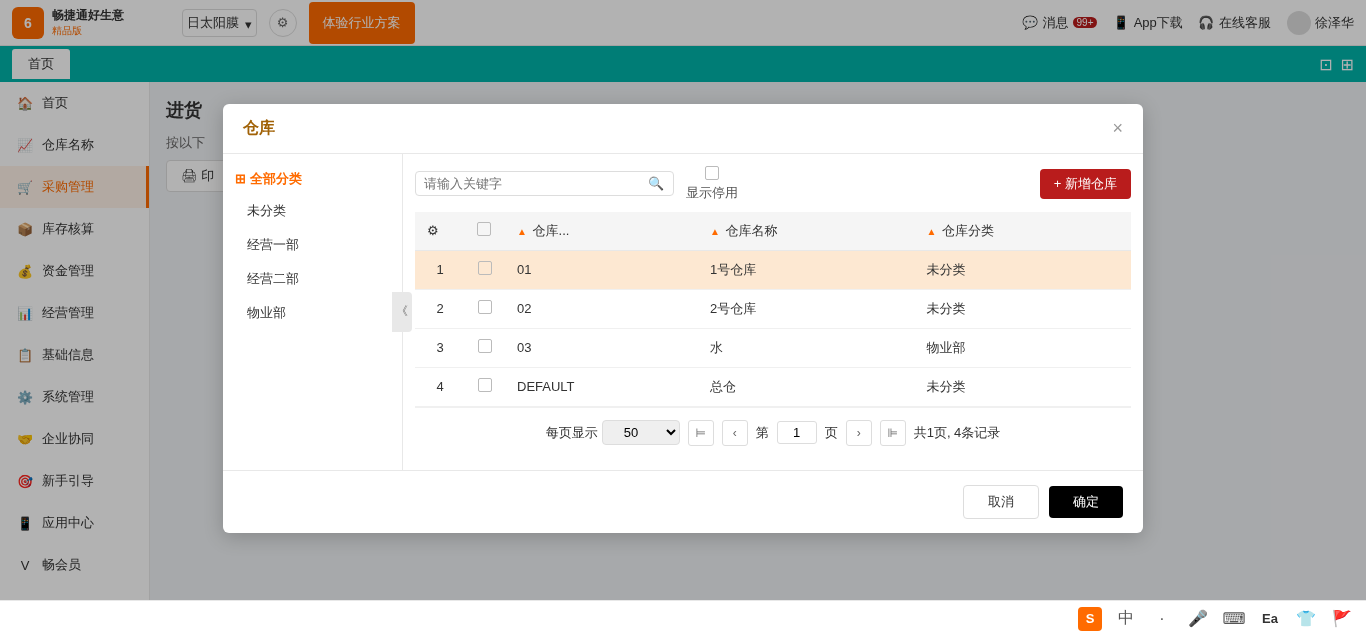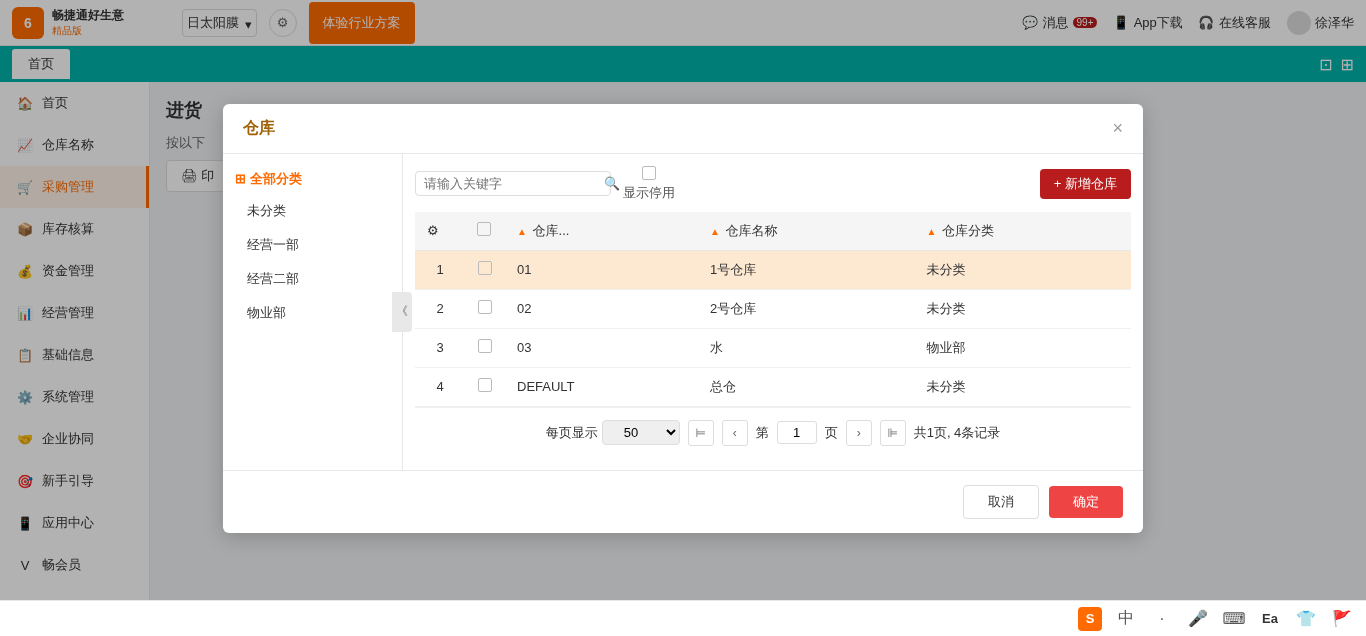--- a/index.html
+++ b/index.html
@@ -270,21 +270,21 @@
       align-items: center;
       justify-content: space-between;
       margin-bottom: 10px;
     }
     .search-box {
       display: flex;
       align-items: center;
       border: 1px solid #ddd;
       border-radius: 4px;
       padding: 4px 8px;
-      width: 196px;
+      width: 259px;
       gap: 4px;
     }
     .search-box input {
       border: none;
       outline: none;
       flex: 1;
       font-size: 13px;
       color: #333;
     }
     .search-icon { color: #999; cursor: pointer; }
@@ -391,21 +391,21 @@
     .btn-cancel {
       background: #fff;
       color: #333;
       border: 1px solid #ddd;
       padding: 7px 24px;
       border-radius: 4px;
       cursor: pointer;
       font-size: 13px;
     }
     .btn-confirm {
-      background: #ef4444;
+      background: #000000;
       color: #fff;
       border: none;
       padding: 7px 24px;
       border-radius: 4px;
       cursor: pointer;
       font-size: 13px;
     }
 
     
     .bottom-bar {

